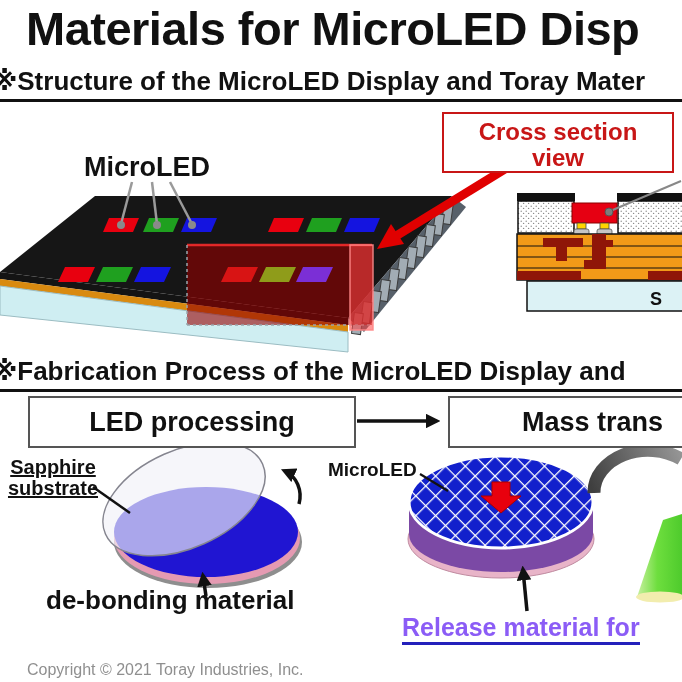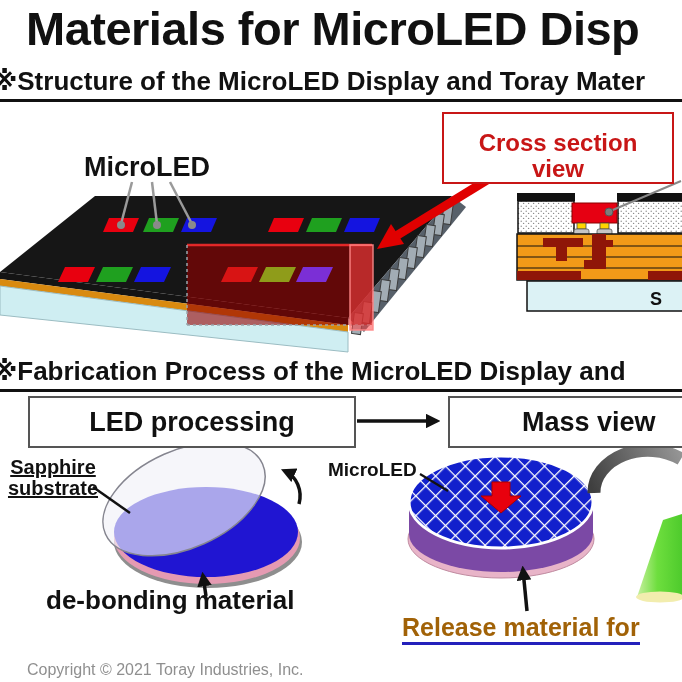--- a/index.html
+++ b/index.html
@@ -6,29 +6,29 @@
   #app{position:relative;width:682px;height:682px;overflow:hidden;background:#fff;
        font-family:"Liberation Sans","DejaVu Sans",sans-serif;color:#111;}
   .abs{position:absolute;}
   .nowrap{white-space:nowrap;}
   #page-title{left:26px;top:1px;font-size:47px;font-weight:bold;letter-spacing:-0.5px;white-space:nowrap;}
   .section-heading{font-size:26px;font-weight:bold;white-space:nowrap;
        border-bottom:3px solid #111;padding-bottom:2px;padding-right:160px;}
   #heading-structure{left:-8px;top:66px;}
   #heading-fabrication{left:-8px;top:356px;}
   #cross-section-box{left:442px;top:112px;width:228px;height:52px;border:2px solid #c81616;
-       background:#fff;text-align:center;color:#c81616;font-weight:bold;font-size:24px;line-height:26px;padding-top:16px;}
+       background:#fff;text-align:center;color:#c81616;font-weight:bold;font-size:24px;line-height:26px;padding-top:5px;}
   #microled-top-label{left:84px;top:152px;font-size:27px;font-weight:bold;}
   .step-box{top:396px;height:48px;border:2px solid #555;background:#fff;font-size:27px;font-weight:bold;line-height:48px;}
   #led-box{left:28px;width:324px;text-align:center;}
   #mass-box{left:448px;width:330px;padding-left:72px;}
   #sapphire-label{left:0px;top:457px;width:106px;text-align:center;font-size:20px;font-weight:bold;line-height:21px;text-decoration:underline;}
   #microled-bottom-label{left:328px;top:459px;font-size:19px;font-weight:bold;}
   #temp-bonding-label{left:46px;top:587px;font-size:26px;font-weight:bold;line-height:27px;}
-  #release-label{left:402px;top:613px;font-size:25px;font-weight:bold;color:#a16207;
+  #release-label{left:402px;top:613px;font-size:25px;font-weight:bold;color:#8b5cf6;
        border-bottom:3px solid #2320bb;white-space:nowrap;padding-bottom:0px;}
   #copyright{left:27px;top:661px;font-size:16px;color:#8f8f8f;}
   svg{position:absolute;left:0;top:0;}
   .txt{z-index:2;}
 </style>
 </head>
 <body>
 
 <div id="app">
 
@@ -186,21 +186,21 @@
   </div>
 
   <div class="abs txt" id="microled-top-label">MicroLED</div>
 
   <div class="abs txt section-heading" id="heading-fabrication">※Fabrication Process of the MicroLED Display and</div>
 
   <div class="abs txt step-box" id="led-box">
     <span>LED processing</span>
   </div>
   <div class="abs txt step-box" id="mass-box">
-    <span class="nowrap">Mass view</span>
+    <span class="nowrap">Mass trans</span>
   </div>
 
   <div class="abs txt" id="sapphire-label">
     <div>Sapphire</div>
     <div>substrate</div>
   </div>
 
   <div class="abs txt" id="microled-bottom-label">MicroLED</div>
 
   <div class="abs txt" id="temp-bonding-label">

